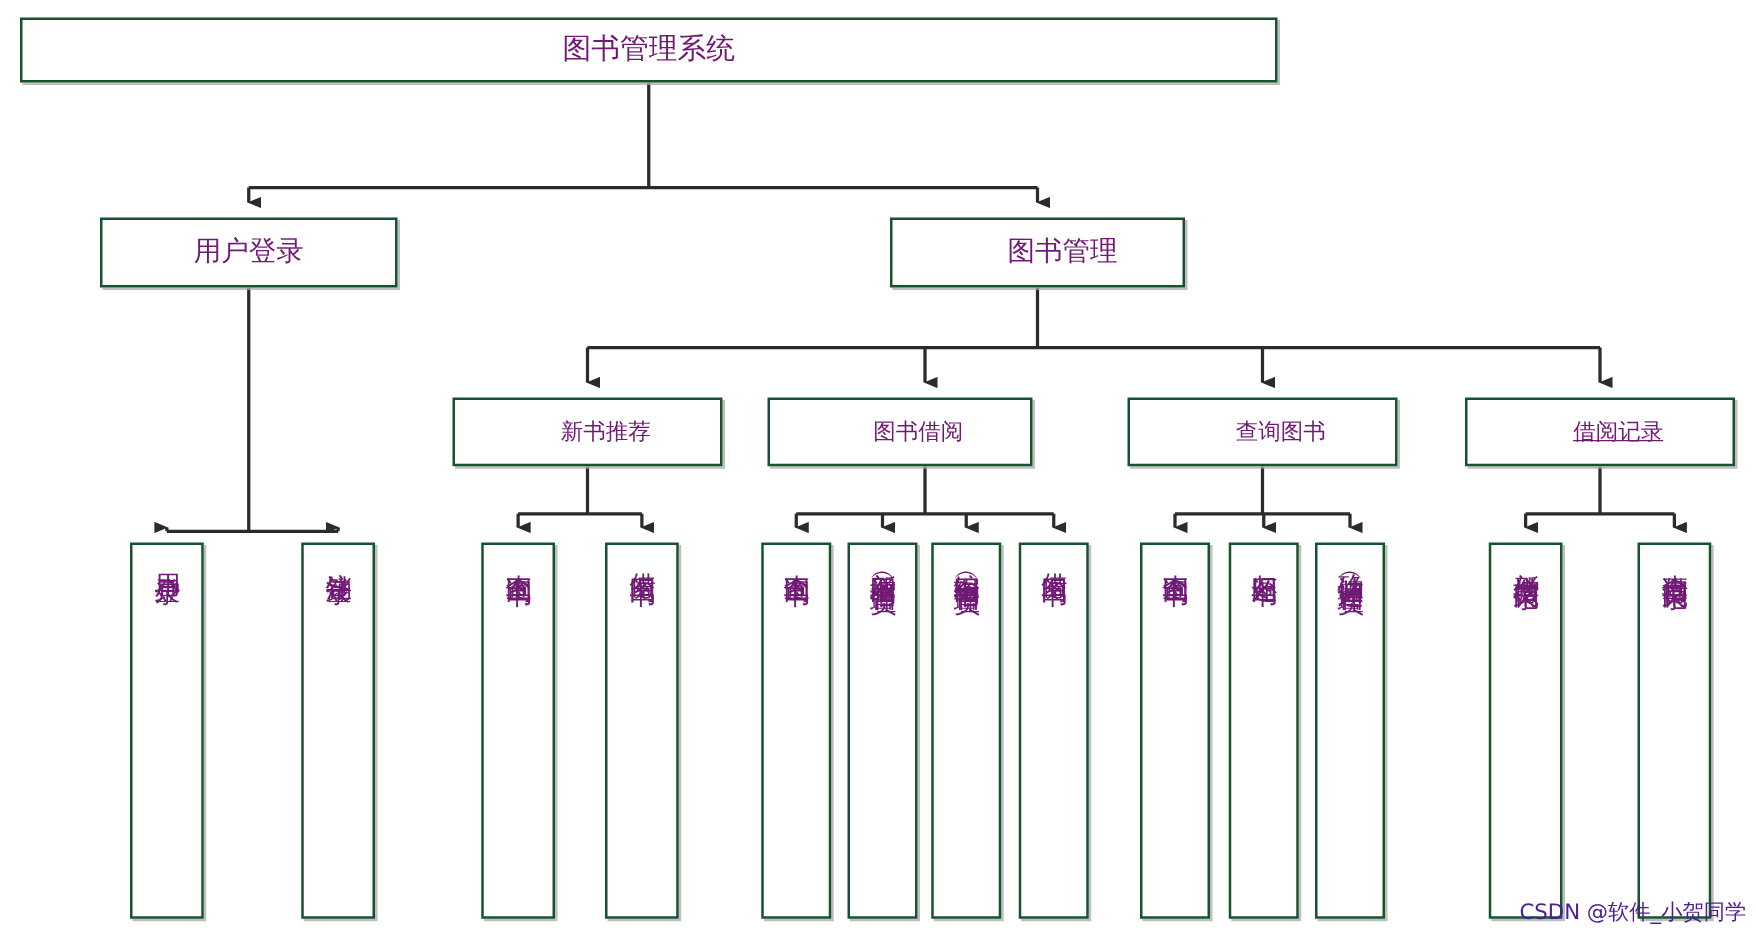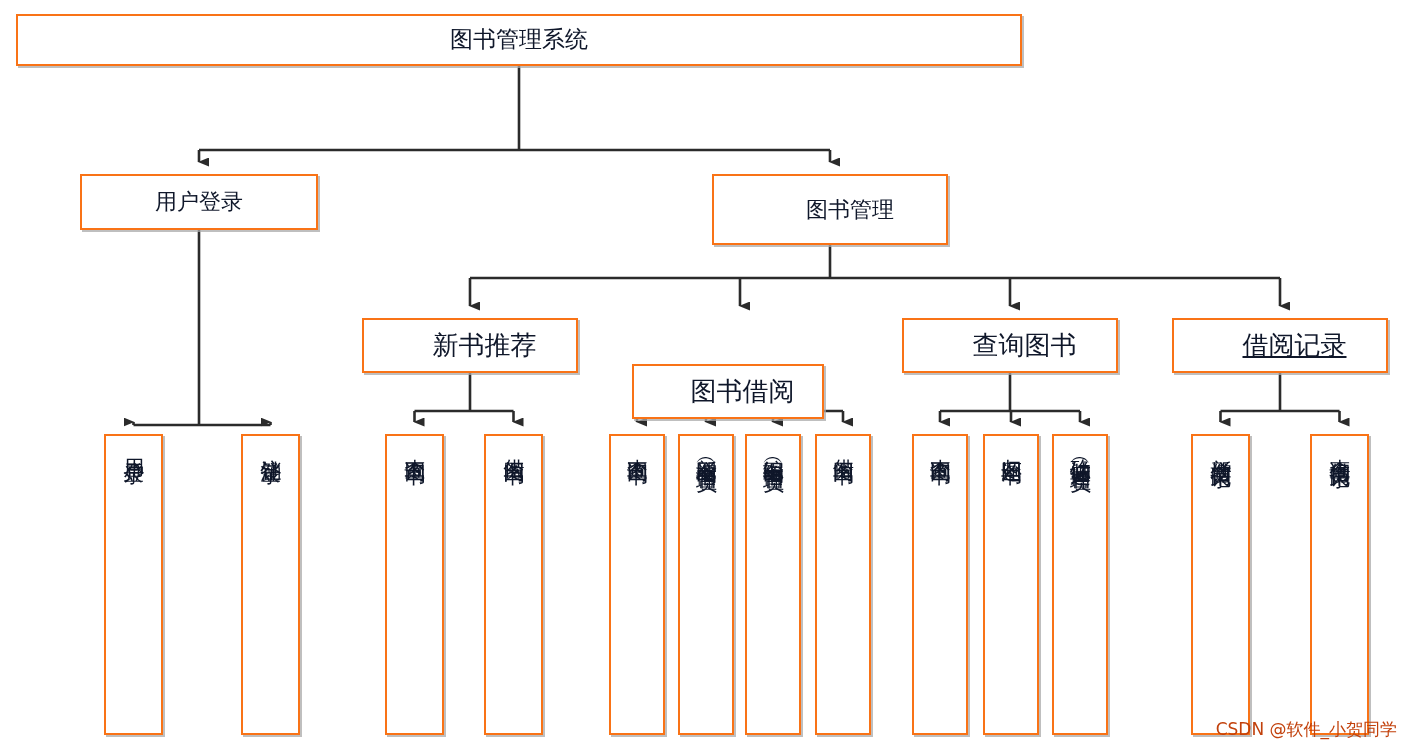--- a/index.html
+++ b/index.html
@@ -25,38 +25,38 @@
     width: 1405px;
     height: 747px;
     pointer-events: none;
   }
 
   
   .node {
     position: absolute;
     box-sizing: border-box;
     background: #ffffff;
-    border: 2px solid #f97316;
+    border: 2px solid #14532d;
     box-shadow: 2px 2px 0 0 rgba(170,170,170,0.75);
     display: flex;
     align-items: center;
     justify-content: center;
-    color: #0f172a;
+    color: #701a75;
     line-height: 1.18;
     z-index: 2;
   }
   .node .label {
     display: block;
     text-align: center;
     white-space: nowrap;
   }
 
   .node.root      { font-size: 23px; }
   .node.level2    { font-size: 22px; }
-  .node.level3    { font-size: 26px; padding-left: 29px; }
+  .node.level3    { font-size: 18px; padding-left: 29px; }
 
   
   .node.leaf {
     font-size: 21px;
     align-items: flex-start;
     justify-content: center;
     padding-top: 6px;
   }
   .node.leaf .label {
     writing-mode: vertical-rl;
@@ -65,21 +65,21 @@
     letter-spacing: 2px;
     line-height: 1;
   }
 
   
   #watermark {
     position: absolute;
     right: 8px;
     bottom: 6px;
     font-size: 17px;
-    color: #c2410c;
+    color: #4c1d95;
     white-space: nowrap;
     z-index: 5;
     font-family: "DejaVu Sans", "Liberation Sans", sans-serif;
   }
 </style>
 </head>
 <body>
 
 <div id="stage">
 
@@ -126,27 +126,27 @@
       </g>
   </svg>
 
   <div id="nodes-layer">
       <div class="node root" style="left: 16px; top: 14px; width: 1006px; height: 52px;">
         <span class="label">图书管理系统</span>
       </div>
       <div class="node level2" style="left: 80px; top: 174px; width: 238px; height: 56px;">
         <span class="label">用户登录</span>
       </div>
-      <div class="node level2" style="left: 712px; top: 174px; width: 236px; height: 71px; padding-left: 40px;">
+      <div class="node level2" style="left: 712px; top: 174px; width: 236px; height: 56px; padding-left: 40px;">
         <span class="label">图书管理</span>
       </div>
       <div class="node level3" style="left: 362px; top: 318px; width: 216px; height: 55px;">
         <span class="label">新书推荐</span>
       </div>
-      <div class="node level3" style="left: 632px; top: 318px; width: 192px; height: 55px; margin-top: 46px;">
+      <div class="node level3" style="left: 614px; top: 318px; width: 212px; height: 55px;">
         <span class="label">图书借阅</span>
       </div>
       <div class="node level3" style="left: 902px; top: 318px; width: 216px; height: 55px;">
         <span class="label">查询图书</span>
       </div>
       <div class="node level3" style="left: 1172px; top: 318px; width: 216px; height: 55px; text-decoration: underline;">
         <span class="label">借阅记录</span>
       </div>
       <div class="node leaf" style="left: 104px; top: 434px; width: 59px; height: 301px;">
         <span class="label">用户登录</span>

